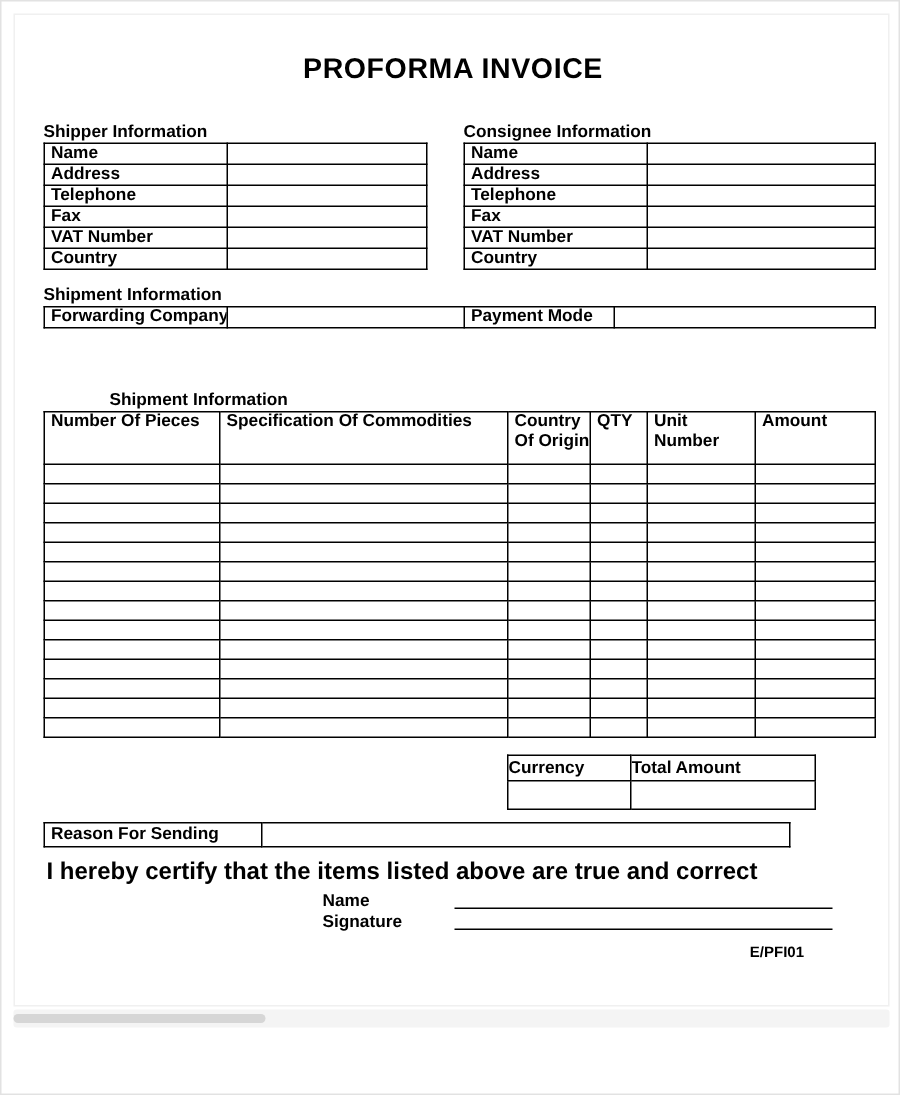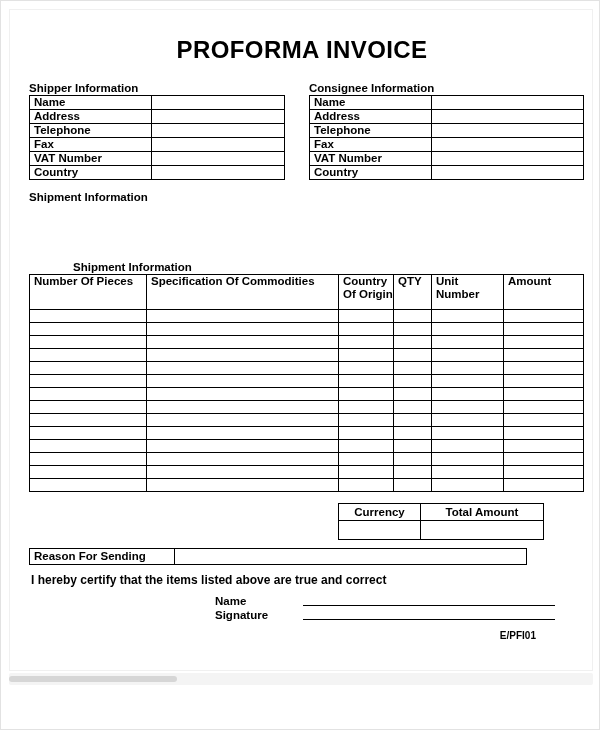--- a/index.html
+++ b/index.html
@@ -39,21 +39,21 @@
     overflow: hidden;
   }
 
   
   #doc-title {
     position: absolute;
     left: 0;
     top: 26px;
     width: 584px;
     text-align: center;
-    font-size: 24px;
+    font-size: 19px;
     font-weight: bold;
     letter-spacing: 0.4px;
   }
 
   
   .section-caption {
     position: absolute;
     font-size: 11.5px;
     font-weight: bold;
     white-space: nowrap;
@@ -103,40 +103,39 @@
     vertical-align: top;
   }
   #shipment-table td.cell {
     height: 12px;
     padding: 0;
   }
 
   
   #currency-table { left: 328px; top: 493px; width: 205px; }
   #currency-table td.hdr {
-    text-align: center;
     height: 16px;
     line-height: 16px;
     padding: 0;
   }
   #currency-table td.cell {
     height: 18px;
     padding: 0;
   }
 
   
   #reason-table { left: 19px; top: 538px; width: 497px; }
   #reason-table td { height: 15px; line-height: 15px; }
 
   
   #certify-text {
     position: absolute;
     left: 21px;
     top: 563px;
-    font-size: 12px;
+    font-size: 16px;
     font-weight: bold;
   }
 
   
   #sig-block {
     position: absolute;
     left: 205px;
     top: 585px;
     width: 340px;
   }
@@ -270,20 +269,26 @@
     <div class="section-caption" id="shipping-caption">Shipment Information</div>
 
     <table class="grid" id="shipping-table">
       <colgroup>
         <col style="width:122px">
           <col style="width:158px">
         <col style="width:100px">
           <col style="width:174px">
       </colgroup>
       <tbody>
+        <tr>
+          <td class="two-line">Forwarding Company</td>
+          <td class="blank two-line"></td>
+          <td class="two-line">Payment Mode</td>
+          <td class="blank two-line"></td>
+        </tr>
       </tbody>
     </table>
 
     <div class="section-caption" id="shipment-caption">Shipment Information</div>
 
     <table class="grid" id="shipment-table">
       <colgroup>
         <col style="width:117px">
           <col style="width:192px">
         <col style="width:55px">

